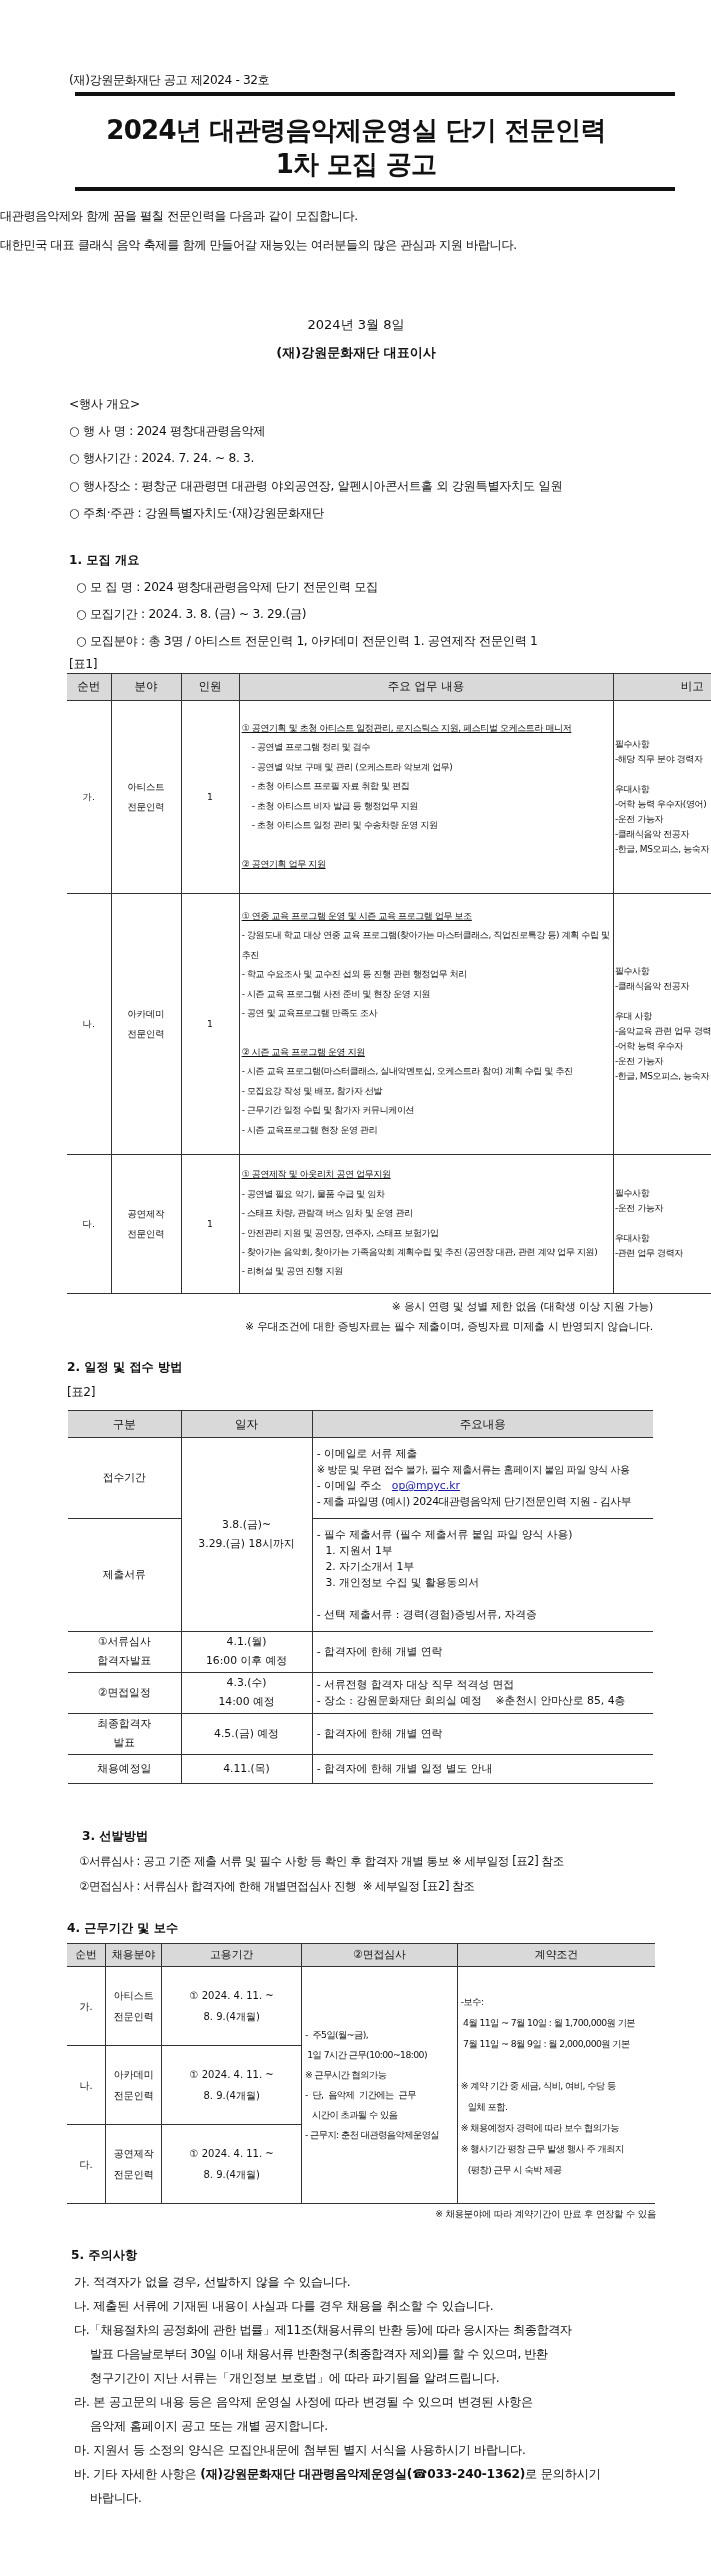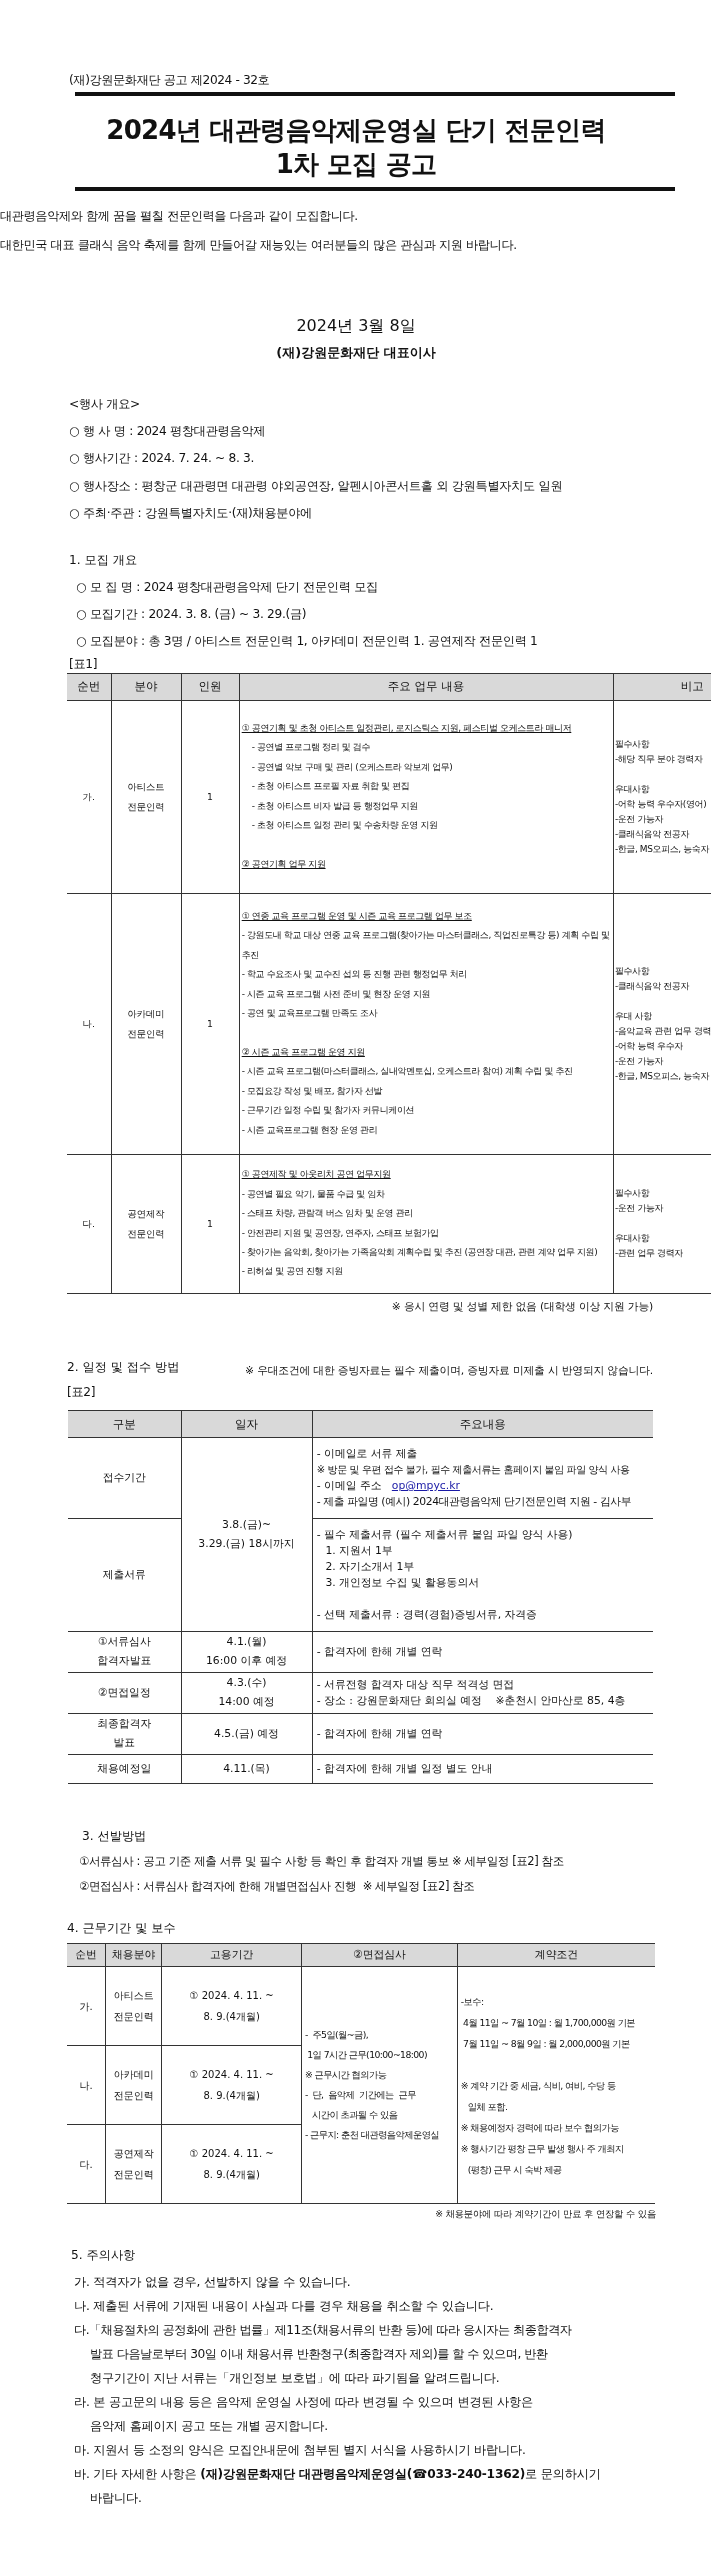--- a/index.html
+++ b/index.html
@@ -10,24 +10,24 @@
     font-family: "DejaVu Sans", "Liberation Sans", sans-serif;
     color: #111111;
     position: relative;
   }
   .page { position: relative; width: 712px; padding: 0 0 0 0; }
   .docno { position: absolute; top: 72px; left: 69px; font-size: 12.2px; letter-spacing: -0.4px; }
   .rule { position: absolute; left: 75px; width: 600px; }
   .rule .thick { height: 3.6px; background: #111; }
   .title { position: absolute; left: 0; width: 712px; text-align: center; font-size: 26px; font-weight: bold; letter-spacing: -0.7px; color: #111; }
   .intro { position: absolute; left: 0; width: 712px; text-align: left; font-size: 12.2px; letter-spacing: -0.4px; }
-  .center-line { position: absolute; left: 0; width: 712px; text-align: center; font-size: 16px; }
+  .center-line { position: absolute; left: 0; width: 712px; text-align: center; font-size: 13px; }
   .center-line.bold { font-weight: bold; font-size: 13px; }
   .abs { position: absolute; font-size: 12.2px; letter-spacing: -0.3px; white-space: nowrap; }
-  .sec-title { position: absolute; font-size: 12.2px; font-weight: normal; }
+  .sec-title { position: absolute; font-size: 12.2px; font-weight: bold; }
   .tbl { position: absolute; border-collapse: collapse; table-layout: fixed; }
   .tbl td, .tbl th { border: 0.7px solid #333; vertical-align: middle; font-weight: normal; }
   .tbl { border-top: 1.4px solid #333; border-bottom: 1.4px solid #333; }
   .tbl tr td:first-child, .tbl tr th:first-child { border-left: none; }
   .tbl tr td:last-child, .tbl tr th:last-child { border-right: none; }
   .tbl th { background: #d9d9d9; }
   
   .t1 { left: 67px; top: 673px; width: 585px; font-size: 8.6px; }
   .t1 th { height: 26.5px; font-size: 11.5px; }
   .t1 td.c { text-align: center; font-size: 9.3px; line-height: 20px; }
@@ -73,21 +73,21 @@
   <div class="intro" style="top:208px;">대관령음악제와 함께 꿈을 펼칠 전문인력을 다음과 같이 모집합니다.</div>
   <div class="intro" style="top:237px;">대한민국 대표 클래식 음악 축제를 함께 만들어갈 재능있는 여러분들의 많은 관심과 지원 바랍니다.</div>
 
   <div class="center-line" style="top:316px;">2024년 3월 8일</div>
   <div class="center-line bold" style="top:344px;">(재)강원문화재단 대표이사</div>
 
   <div class="abs" style="top:396px;left:69px;">&lt;행사 개요&gt;</div>
   <div class="abs" style="top:423px;left:69px;">○ 행 사 명 : 2024 평창대관령음악제</div>
   <div class="abs" style="top:450px;left:69px;">○ 행사기간 : 2024. 7. 24. ~ 8. 3.</div>
   <div class="abs" style="top:478px;left:69px;">○ 행사장소 : 평창군 대관령면 대관령 야외공연장, 알펜시아콘서트홀 외 강원특별자치도 일원</div>
-  <div class="abs" style="top:505px;left:69px;">○ 주최·주관 : 강원특별자치도·(재)채용분야에</div>
+  <div class="abs" style="top:505px;left:69px;">○ 주최·주관 : 강원특별자치도·(재)강원문화재단</div>
 
   <div class="sec-title" style="top:552px;left:69px;">1. 모집 개요</div>
   <div class="abs" style="top:579px;left:76px;">○ 모 집 명 : 2024 평창대관령음악제 단기 전문인력 모집</div>
   <div class="abs" style="top:606px;left:76px;">○ 모집기간 : 2024. 3. 8. (금) ~ 3. 29.(금)</div>
   <div class="abs" style="top:633px;left:76px;">○ 모집분야 : 총 3명 / 아티스트 전문인력 1, 아카데미 전문인력 1. 공연제작 전문인력 1</div>
   <div class="abs" style="top:656px;left:69px;">[표1]</div>
 
   <table class="tbl t1">
     <colgroup>
       <col style="width:44px">
@@ -186,21 +186,21 @@
         <div>-운전 가능자</div>
         <div class="note-gap"></div>
         <div>우대사항</div>
         <div>-관련 업무 경력자</div>
       </td>
     </tr>
   </tbody>
     </table>
 
   <div class="footnote-r" style="top:1300px;">※ 응시 연령 및 성별 제한 없음 (대학생 이상 지원 가능)</div>
-  <div class="footnote-r" style="top:1320px;margin-top:44px;">※ 우대조건에 대한 증빙자료는 필수 제출이며, 증빙자료 미제출 시 반영되지 않습니다.</div>
+  <div class="footnote-r" style="top:1320px;">※ 우대조건에 대한 증빙자료는 필수 제출이며, 증빙자료 미제출 시 반영되지 않습니다.</div>
 
   <div class="sec-title" style="top:1359px;left:67px;">2. 일정 및 접수 방법</div>
   <div class="abs" style="top:1384px;left:67px;">[표2]</div>
 
   <table class="tbl t2">
     <colgroup>
         <col style="width:113px">
         <col style="width:131px">
         <col style="width:341px">
       </colgroup>

